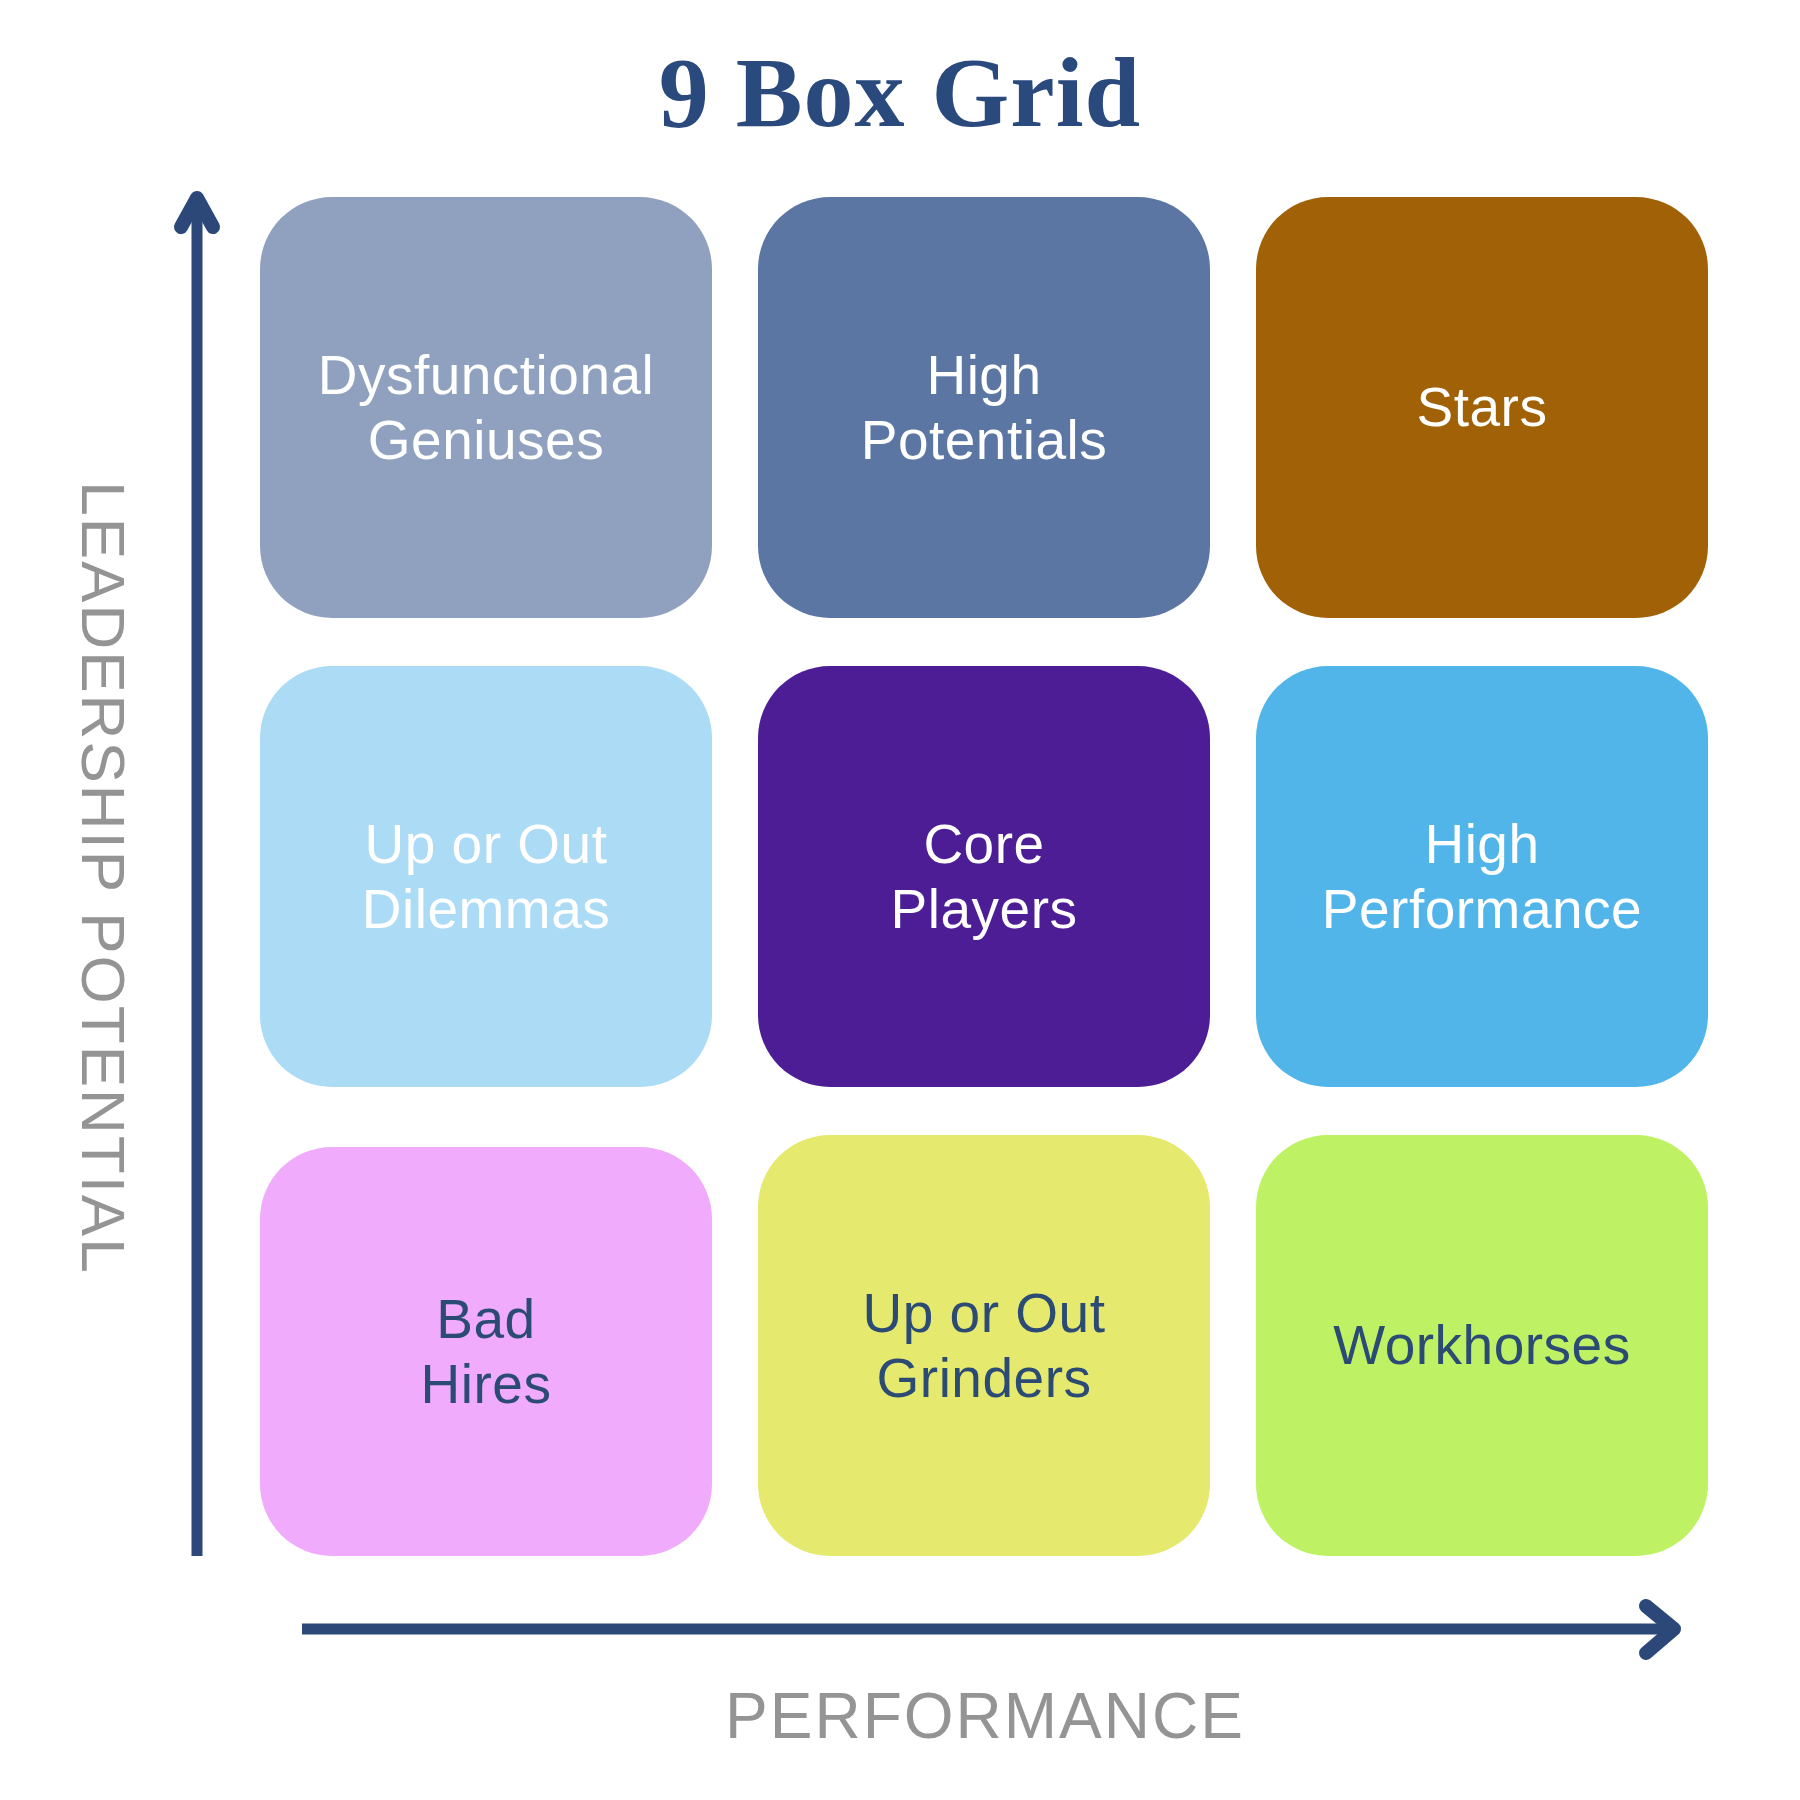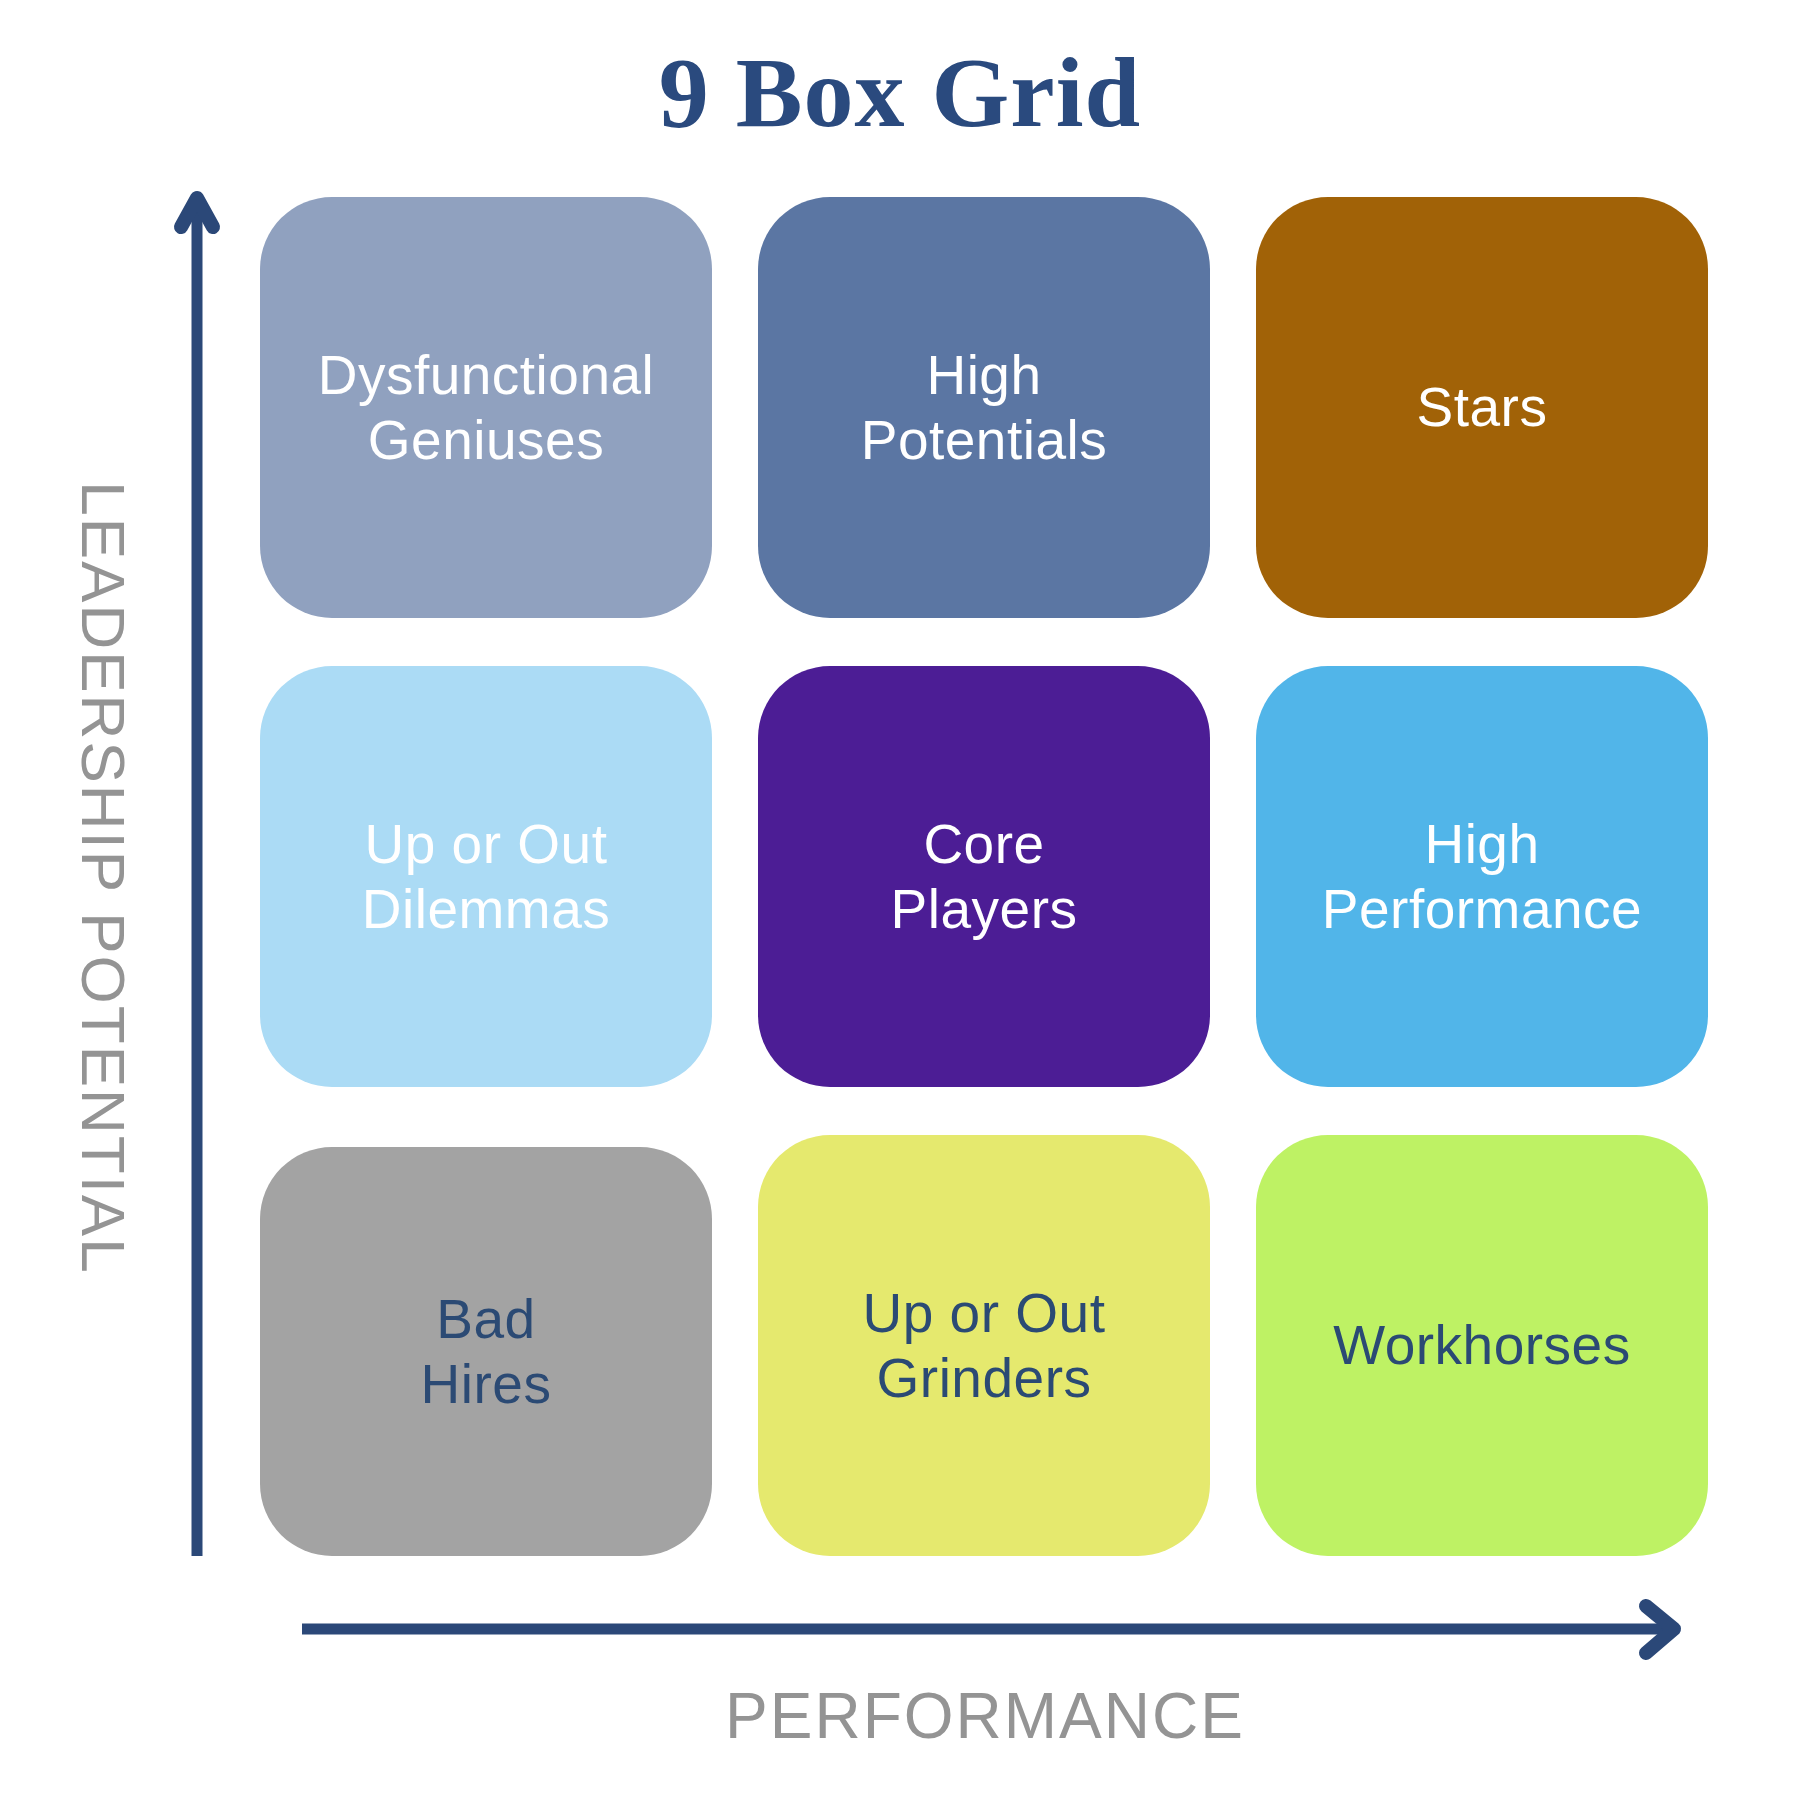--- a/index.html
+++ b/index.html
@@ -116,20 +116,20 @@
 Geniuses</div>
     <div class="cell" style="background: rgb(91, 118, 163); color: rgb(255, 255, 255);">High
 Potentials</div>
     <div class="cell" style="background: #a16207; color: rgb(255, 255, 255);">Stars</div>
     <div class="cell" style="background: rgb(171, 219, 245); color: rgb(255, 255, 255);">Up or Out
 Dilemmas</div>
     <div class="cell" style="background: #4c1d95; color: rgb(255, 255, 255);">Core
 Players</div>
     <div class="cell" style="background: rgb(81, 181, 233); color: rgb(255, 255, 255);">High
 Performance</div>
-    <div class="cell" style="background: #a3a3a3; color: rgb(43, 74, 116); margin-top: 12px;">Bad
+    <div class="cell" style="background: #f0abfc; color: rgb(43, 74, 116); margin-top: 12px;">Bad
 Hires</div>
     <div class="cell" style="background: rgb(229, 233, 110); color: rgb(43, 74, 116);">Up or Out
 Grinders</div>
     <div class="cell" style="background: #bef264; color: rgb(43, 74, 116);">Workhorses</div>
   </div>
 
 </div>
 
 </body></html>

